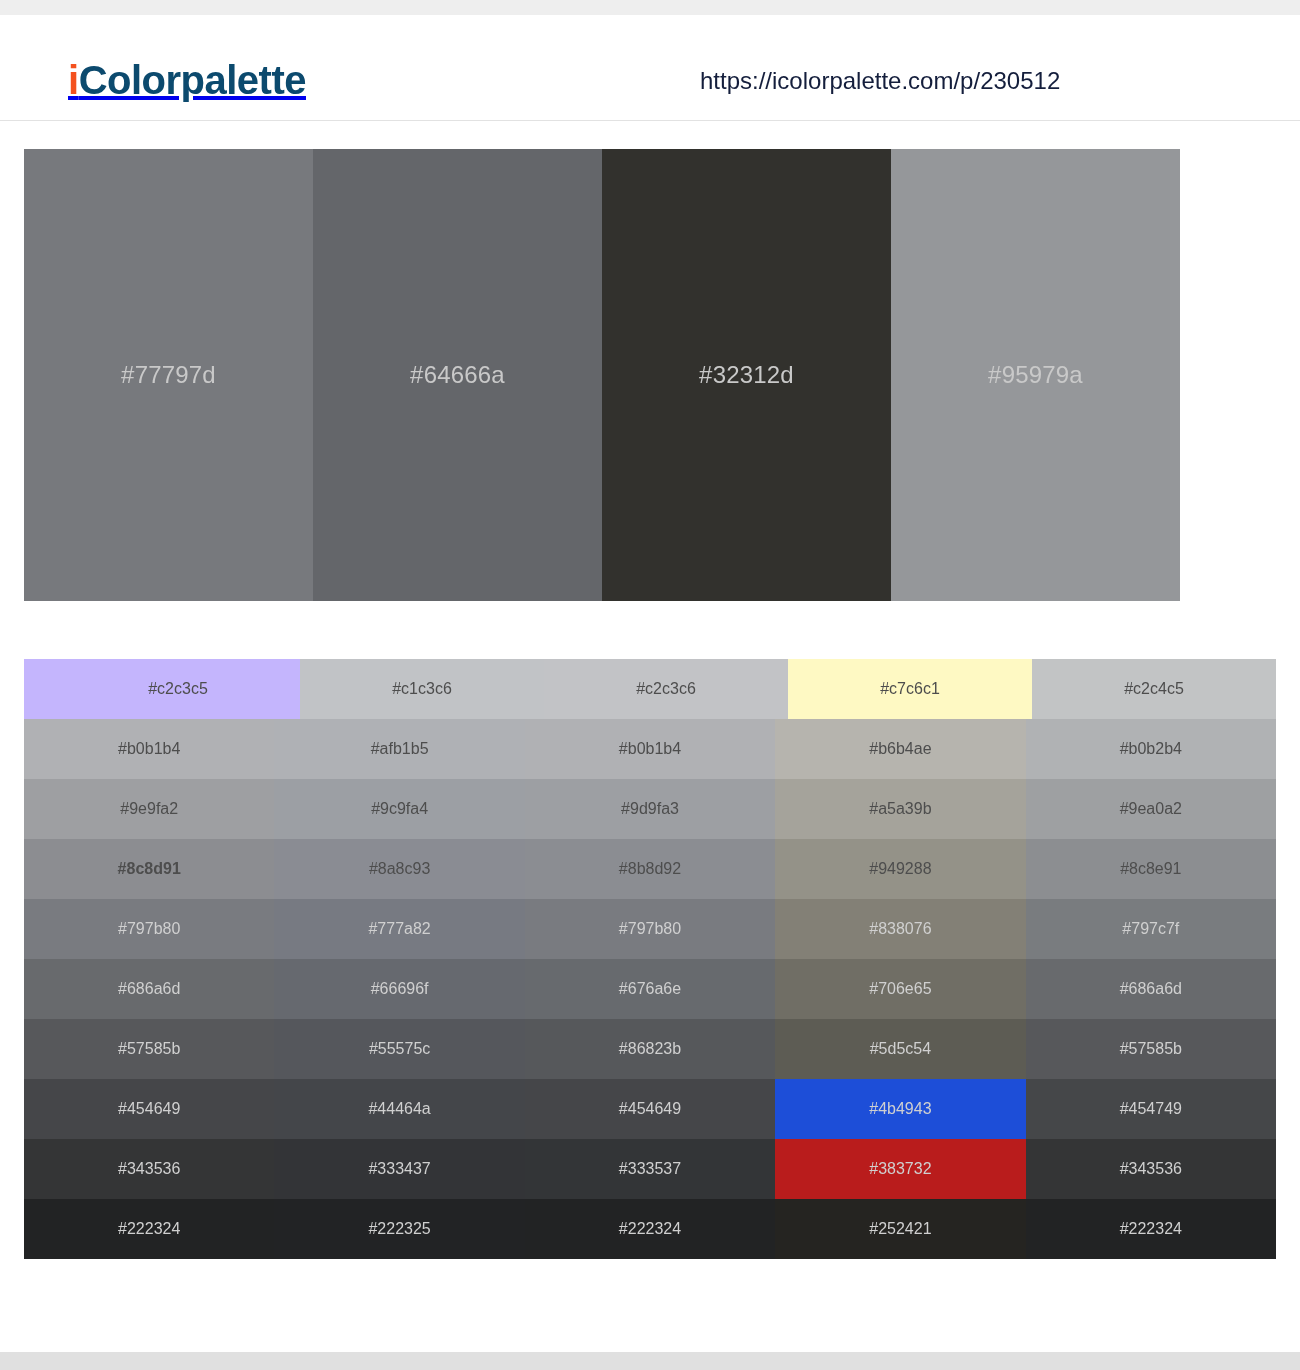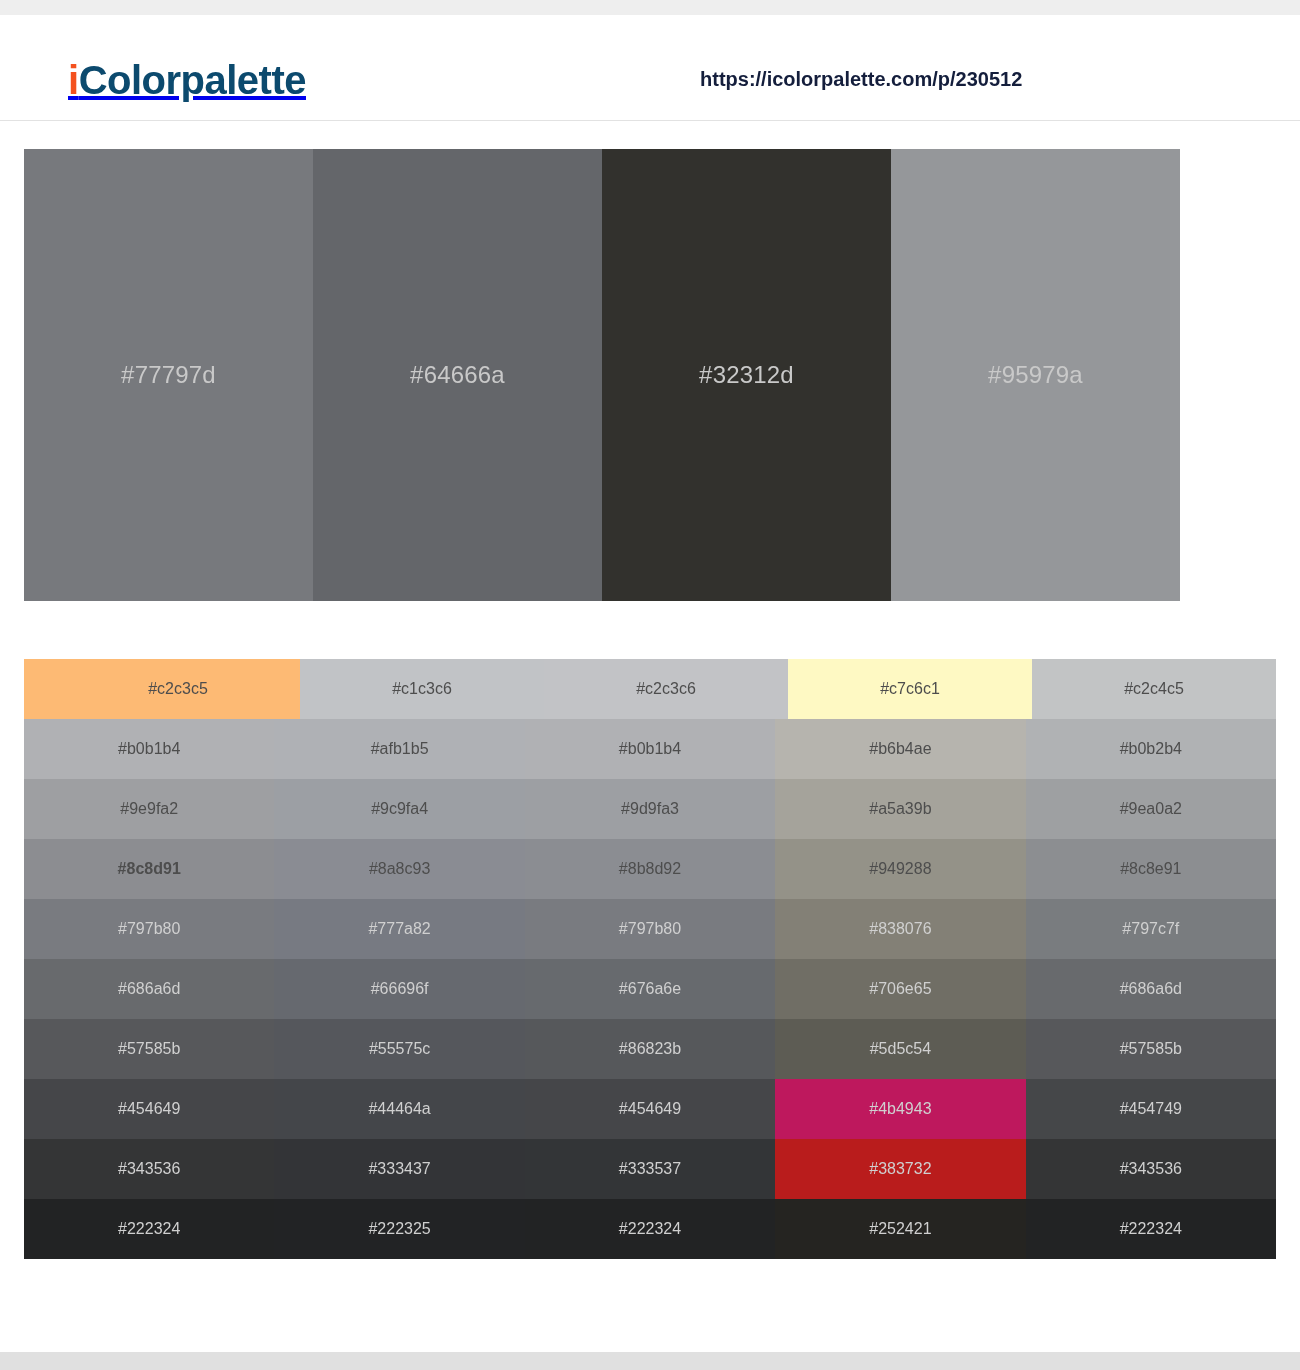--- a/index.html
+++ b/index.html
@@ -40,25 +40,24 @@
     white-space: nowrap;
     line-height: 1;
   }
   .logo .logo-i { color: #f4511e; }
   .logo .logo-rest { color: #0c4a6e; margin-top: 47px; }
 
   .page-url {
     position: absolute;
     left: 700px;
     top: 54px;
-    font-size: 20px;
+    font-size: 24px;
     color: #141e3c;
     white-space: nowrap;
     line-height: 1;
-    font-weight: bold;
   }
 
   
   .swatch-strip {
     position: absolute;
     left: 24px;
     top: 149px;
     width: 1156px;
     height: 452px;
     display: flex;
@@ -132,21 +131,21 @@
     <div class="swatch" style="background: rgb(50, 49, 45);">
       <span class="swatch-label">#32312d</span>
     </div>
     <div class="swatch" style="background: rgb(149, 151, 154);">
       <span class="swatch-label">#95979a</span>
     </div>
   </div>
 
 <div class="shade-table">
     <div class="shade-row">
-      <div class="shade-cell dark-text" style="background: #fdba74; padding-left: 32px;">#c2c3c5</div>
+      <div class="shade-cell dark-text" style="background: #c4b5fd; padding-left: 32px;">#c2c3c5</div>
       <div class="shade-cell dark-text" style="background: rgb(193, 195, 198);">#c1c3c6</div>
       <div class="shade-cell dark-text" style="background: rgb(194, 195, 198);">#c2c3c6</div>
       <div class="shade-cell dark-text" style="background: #fef9c3;">#c7c6c1</div>
       <div class="shade-cell dark-text" style="background: rgb(194, 196, 197);">#c2c4c5</div>
     </div>
     <div class="shade-row">
       <div class="shade-cell dark-text" style="background: rgb(176, 177, 180);">#b0b1b4</div>
       <div class="shade-cell dark-text" style="background: rgb(175, 177, 181);">#afb1b5</div>
       <div class="shade-cell dark-text" style="background: rgb(176, 177, 180);">#b0b1b4</div>
       <div class="shade-cell dark-text" style="background: rgb(182, 180, 174);">#b6b4ae</div>
@@ -184,21 +183,21 @@
       <div class="shade-cell light-text" style="background: rgb(87, 88, 91);">#57585b</div>
       <div class="shade-cell light-text" style="background: rgb(85, 87, 92);">#55575c</div>
       <div class="shade-cell light-text" style="background: rgb(86, 88, 91);">#86823b</div>
       <div class="shade-cell light-text" style="background: rgb(93, 92, 84);">#5d5c54</div>
       <div class="shade-cell light-text" style="background: rgb(87, 88, 91);">#57585b</div>
     </div>
     <div class="shade-row">
       <div class="shade-cell light-text" style="background: rgb(69, 70, 73);">#454649</div>
       <div class="shade-cell light-text" style="background: rgb(68, 70, 74);">#44464a</div>
       <div class="shade-cell light-text" style="background: rgb(69, 70, 73);">#454649</div>
-      <div class="shade-cell light-text" style="background: #be185d;">#4b4943</div>
+      <div class="shade-cell light-text" style="background: #1d4ed8;">#4b4943</div>
       <div class="shade-cell light-text" style="background: rgb(69, 71, 73);">#454749</div>
     </div>
     <div class="shade-row">
       <div class="shade-cell light-text" style="background: rgb(52, 53, 54);">#343536</div>
       <div class="shade-cell light-text" style="background: rgb(51, 52, 55);">#333437</div>
       <div class="shade-cell light-text" style="background: rgb(51, 53, 55);">#333537</div>
       <div class="shade-cell light-text" style="background: #b91c1c;">#383732</div>
       <div class="shade-cell light-text" style="background: rgb(52, 53, 54);">#343536</div>
     </div>
     <div class="shade-row">

